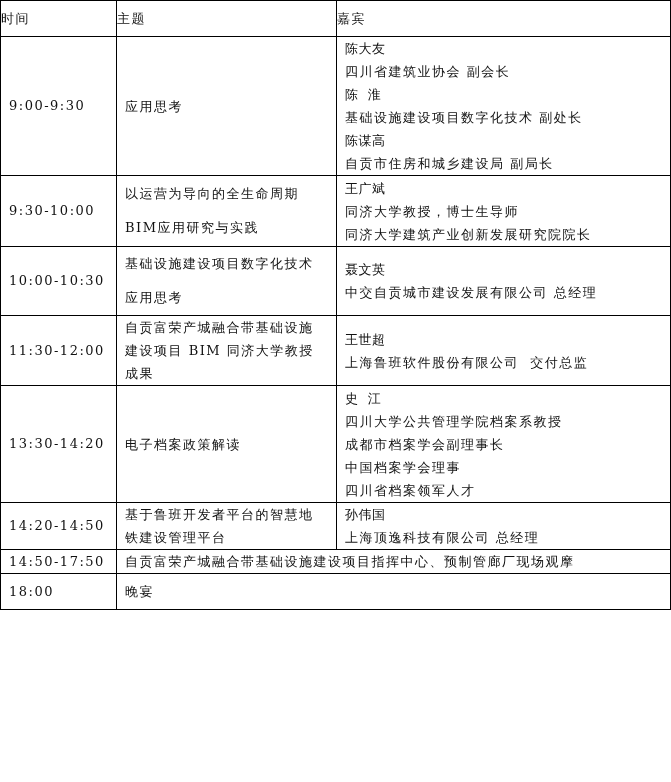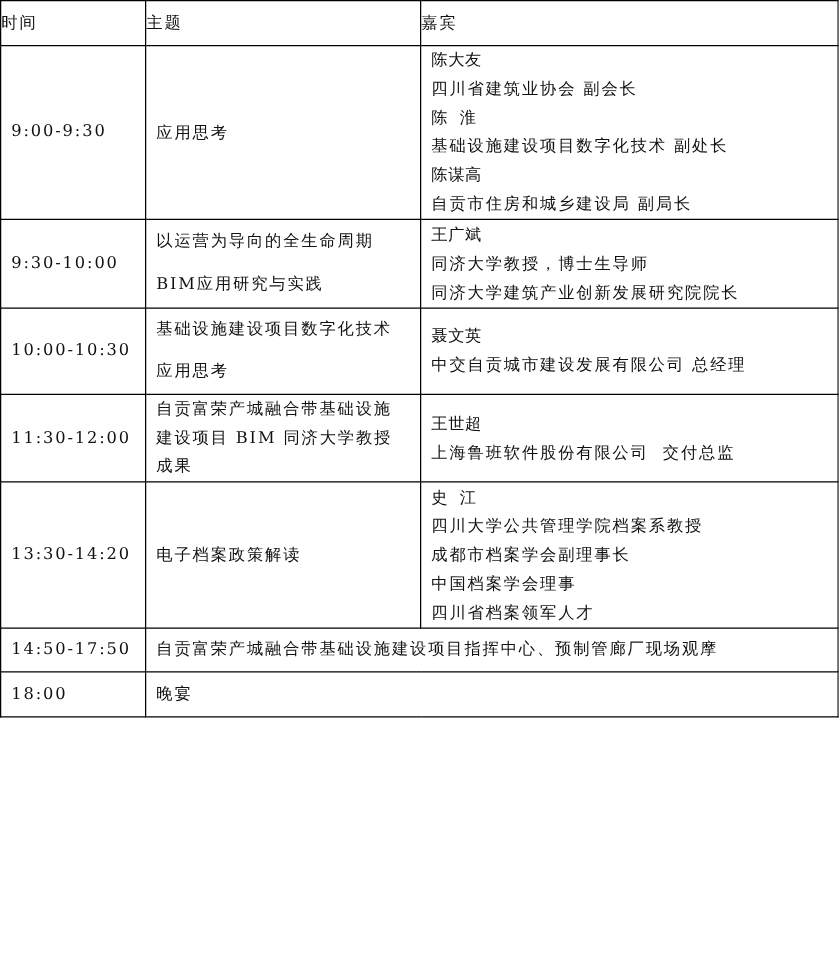--- a/index.html
+++ b/index.html
@@ -99,22 +99,33 @@
         </td>
     <td>
       <span class="name" style="white-space:pre">史  江</span>
       <span class="line">四川大学公共管理学院档案系教授</span>
       <span class="line">成都市档案学会副理事长</span>
       <span class="line">中国档案学会理事</span>
       <span class="line">四川省档案领军人才</span>
     </td>
   </tr>
 
+  <tr style="height:45px">
+    <td class="time">14:20-14:50</td>
+    <td>
+      <span class="line">基于鲁班开发者平台的智慧地</span>
+      <span class="line">铁建设管理平台</span>
+    </td>
+    <td>
+      <span class="name">孙伟国</span>
+      <span class="line">上海顶逸科技有限公司 总经理</span>
+    </td>
+  </tr>
 
-  <tr style="height:35px">
+  <tr style="height:24px">
     <td class="time">14:50-17:50</td>
     <td colspan="2">自贡富荣产城融合带基础设施建设项目指挥中心、预制管廊厂现场观摩</td>
   </tr>
 
   <tr style="height:36px">
     <td class="time">18:00</td>
     <td colspan="2">晚宴</td>
   </tr>
 </tbody>
   </table>

